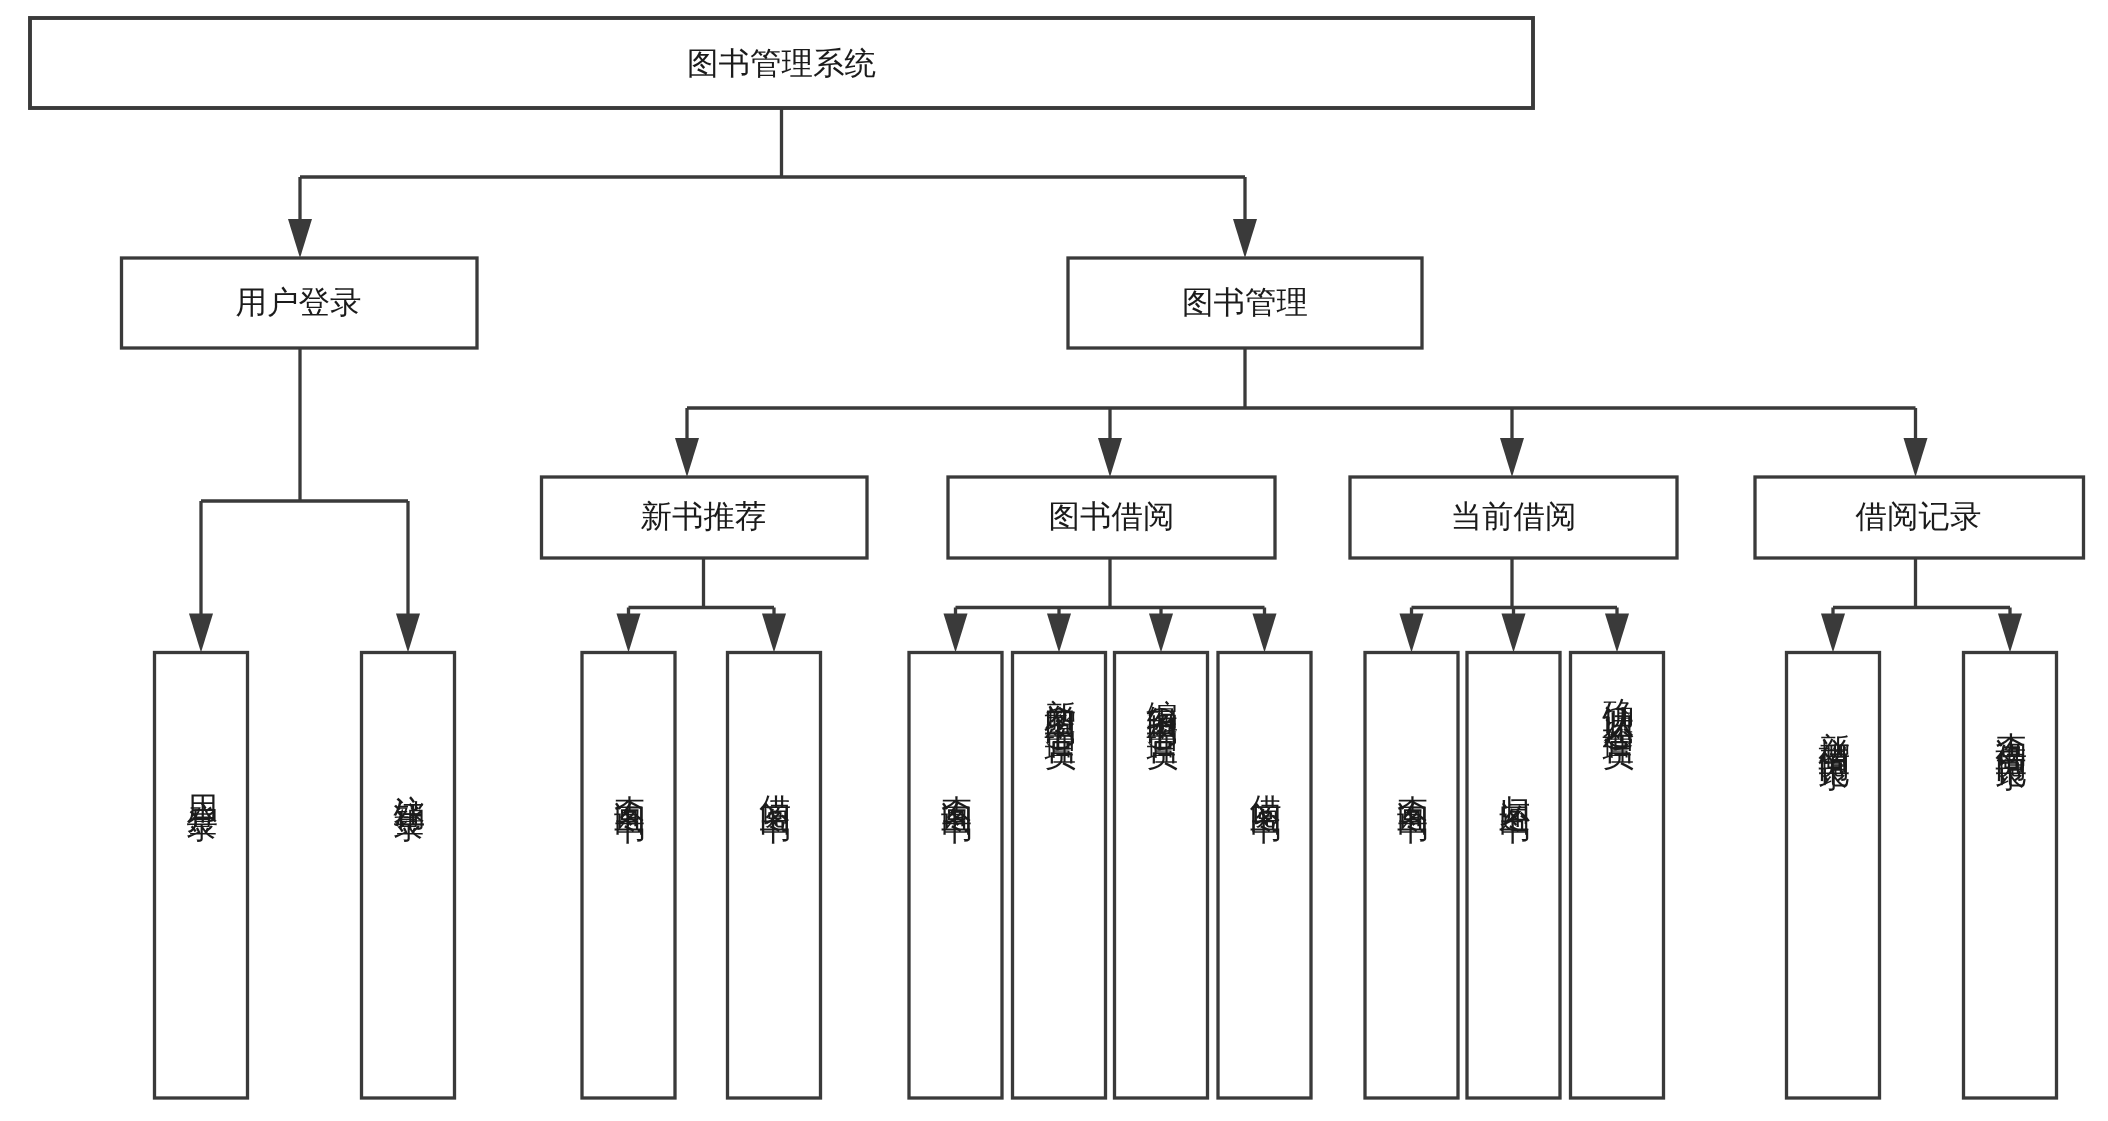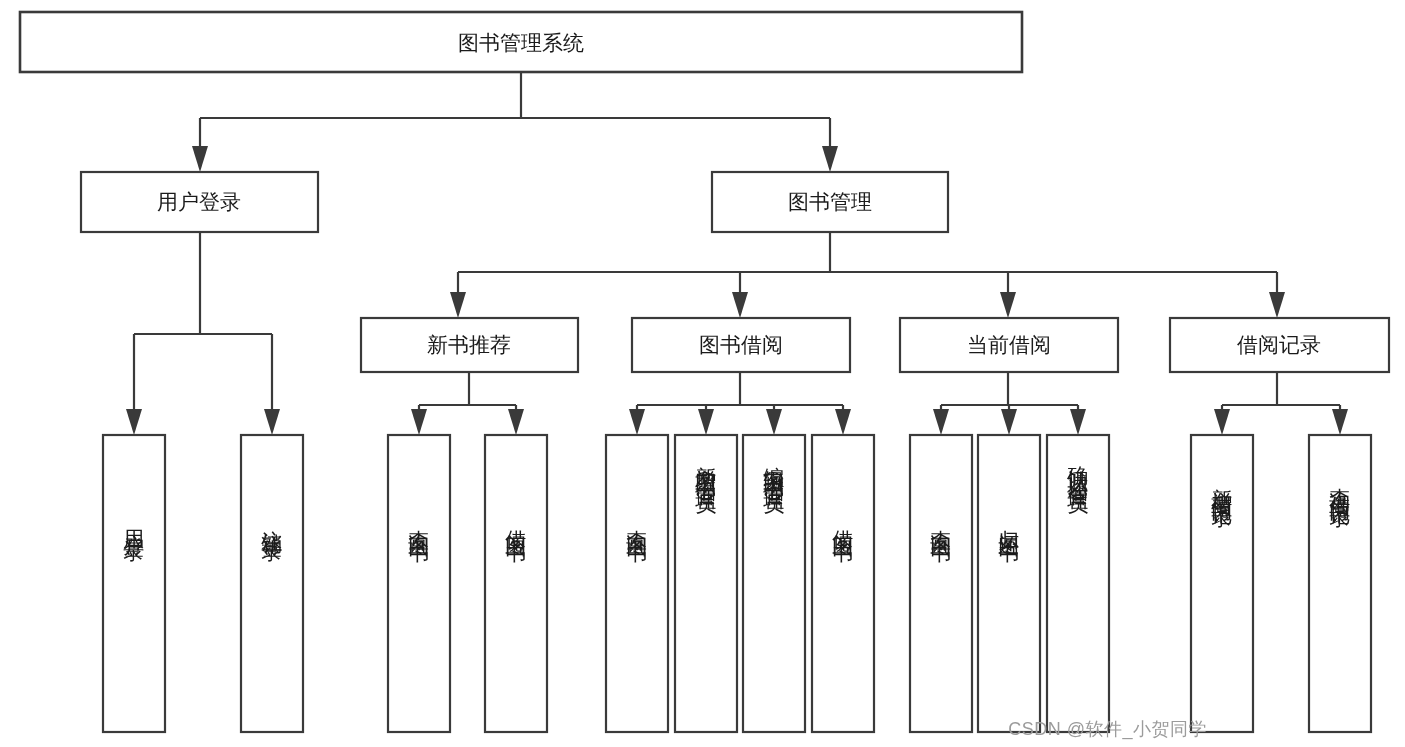--- a/index.html
+++ b/index.html
@@ -259,14 +259,13 @@
     <span class="vert-label" style="margin-top:14px;">确认归还（管理员）</span>
   </div>
 
   <div class="vert-label-wrap" style="left:1191px; top:435px; width:62px; height:297px;">
     <span class="vert-label" style="margin-top:36px;">新增借阅记录</span>
   </div>
   <div class="vert-label-wrap" style="left:1309px; top:435px; width:62px; height:297px;">
     <span class="vert-label" style="margin-top:36px;">查询借阅记录</span>
   </div>
 
-  <div class="watermark">CSDN @软件_小贺同学</div>
 </div>
 
 </body></html>

